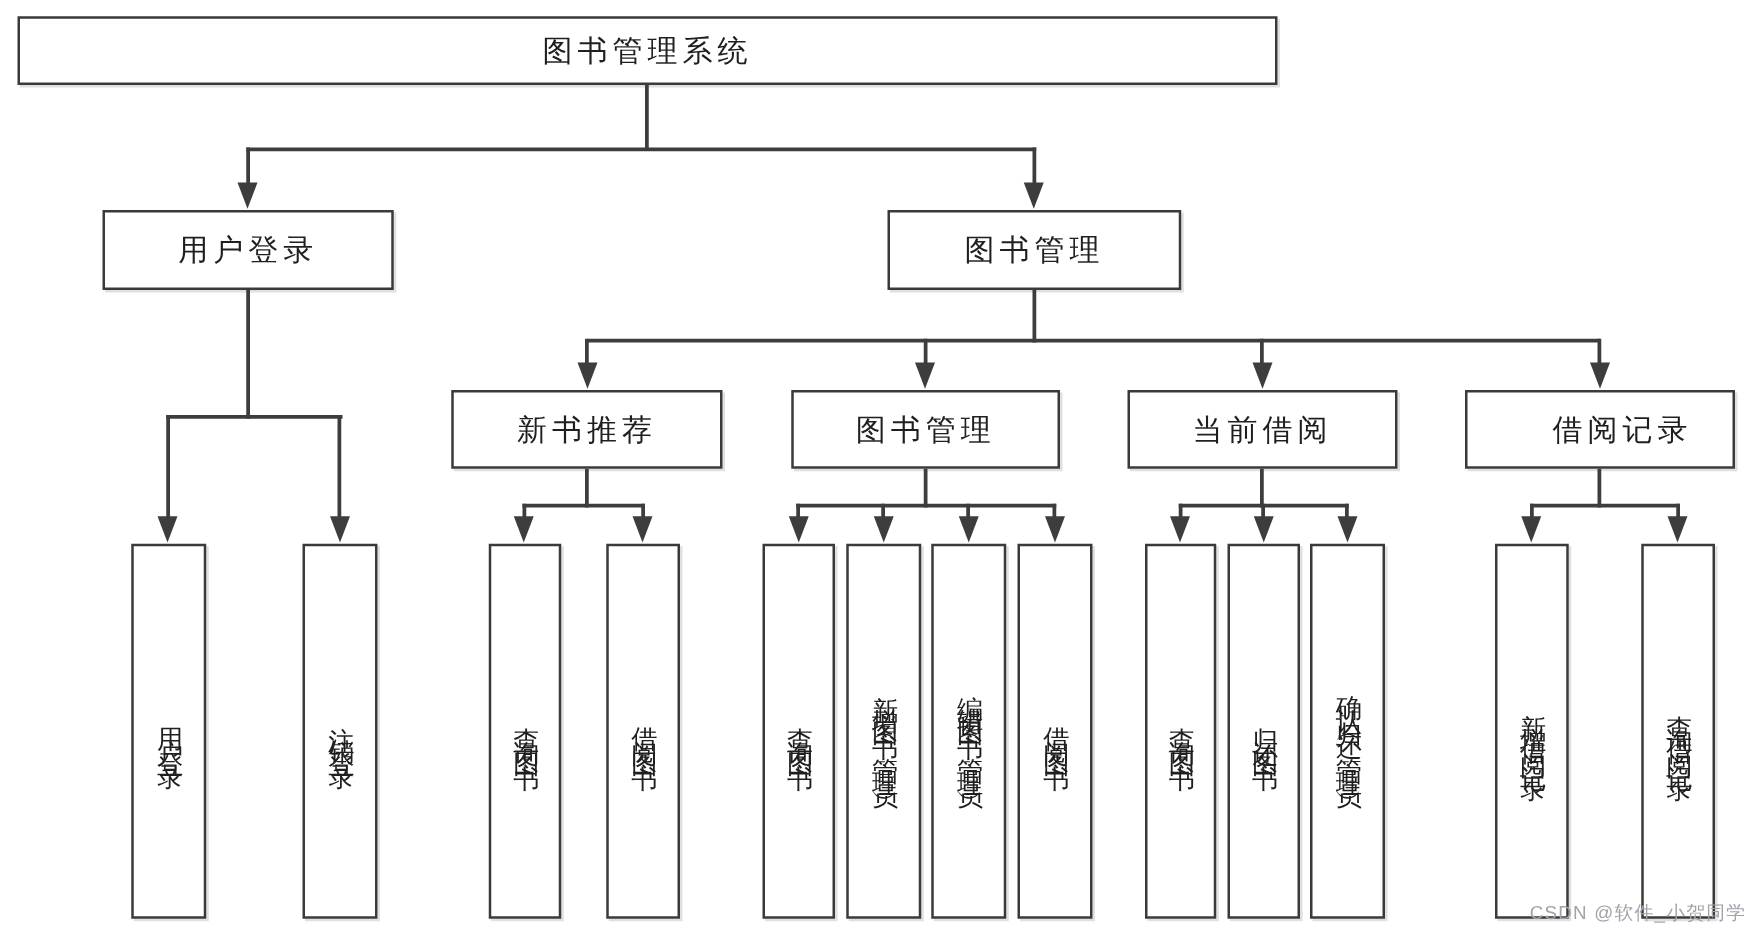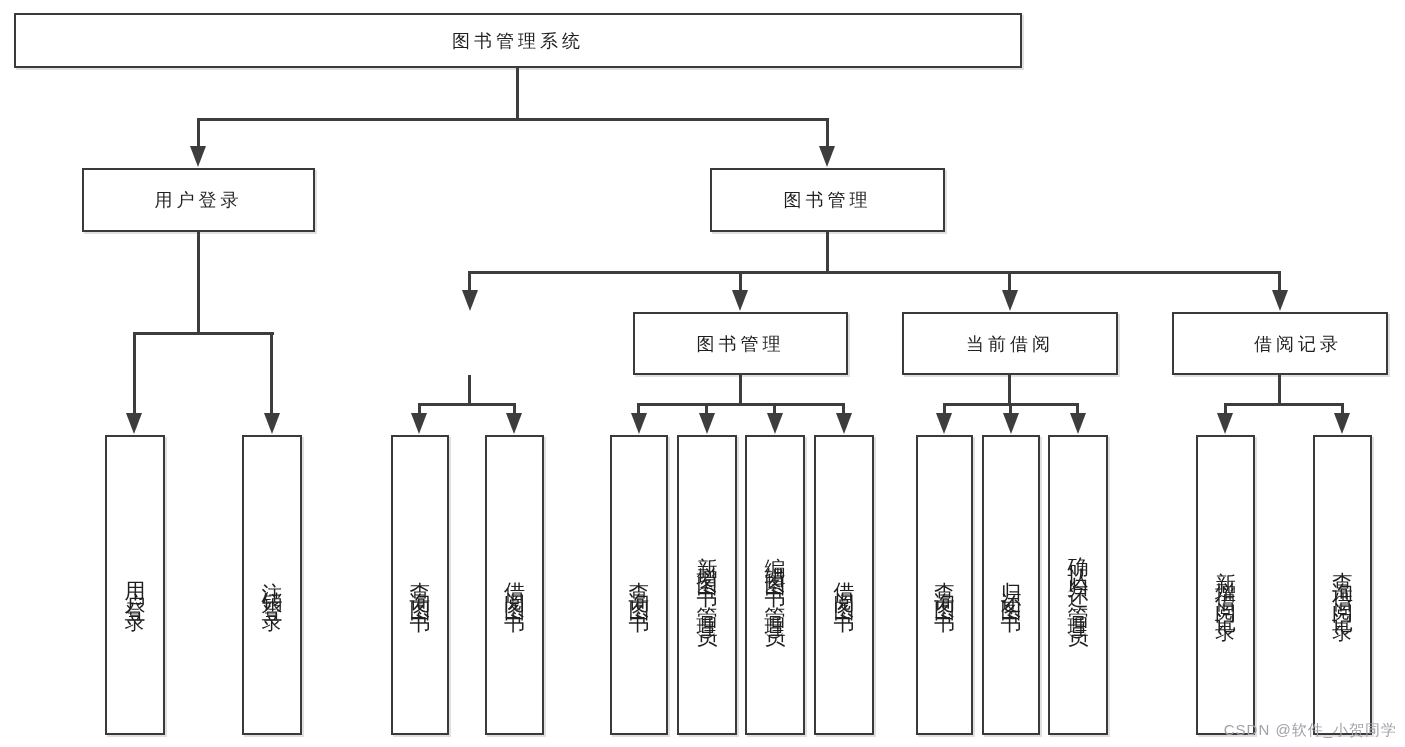--- a/index.html
+++ b/index.html
@@ -20,21 +20,21 @@
   .h{position:absolute;height:3px;background:var(--line);}
   .ar{position:absolute;width:0;height:0;
       border-left:8px solid transparent;
       border-right:8px solid transparent;
       border-top:21px solid var(--line);}
   
   .node{
     position:absolute;box-sizing:border-box;
     background:#ffffff;border:2px solid var(--border);
     display:flex;align-items:center;justify-content:center;
-    font-size:18px;letter-spacing:4px;color:var(--text);
+    font-size:24px;letter-spacing:4px;color:var(--text);
     box-shadow:2px 2px 0 rgba(130,130,130,0.25);
     white-space:nowrap;
   }
   .leaf{
     writing-mode:vertical-rl;
     text-orientation:mixed;
     font-size:21px;letter-spacing:10px;
     white-space:normal;
   }
   .watermark{
@@ -76,20 +76,23 @@
   <div class="h" style="left:470px;top:271px;width:810px;"></div>
   <div class="v" style="left:468px;top:271px;height:22px;"></div>
   <div class="ar" style="left:462px;top:290px;"></div>
   <div class="v" style="left:739px;top:271px;height:22px;"></div>
   <div class="ar" style="left:732px;top:290px;"></div>
   <div class="v" style="left:1008px;top:271px;height:22px;"></div>
   <div class="ar" style="left:1002px;top:290px;"></div>
   <div class="v" style="left:1278px;top:271px;height:22px;"></div>
   <div class="ar" style="left:1272px;top:290px;"></div>
 
+  <div class="node" style="left:361px;top:312px;width:217px;height:63px;">
+    <span>新书推荐</span>
+  </div>
   <div class="node" style="left:633px;top:312px;width:215px;height:63px;">
     <span>图书管理</span>
   </div>
   <div class="node" style="left:902px;top:312px;width:216px;height:63px;">
     <span>当前借阅</span>
   </div>
   <div class="node" style="left:1172px;top:312px;width:216px;height:63px;padding-left:36px;">
     <span>借阅记录</span>
   </div>
 

